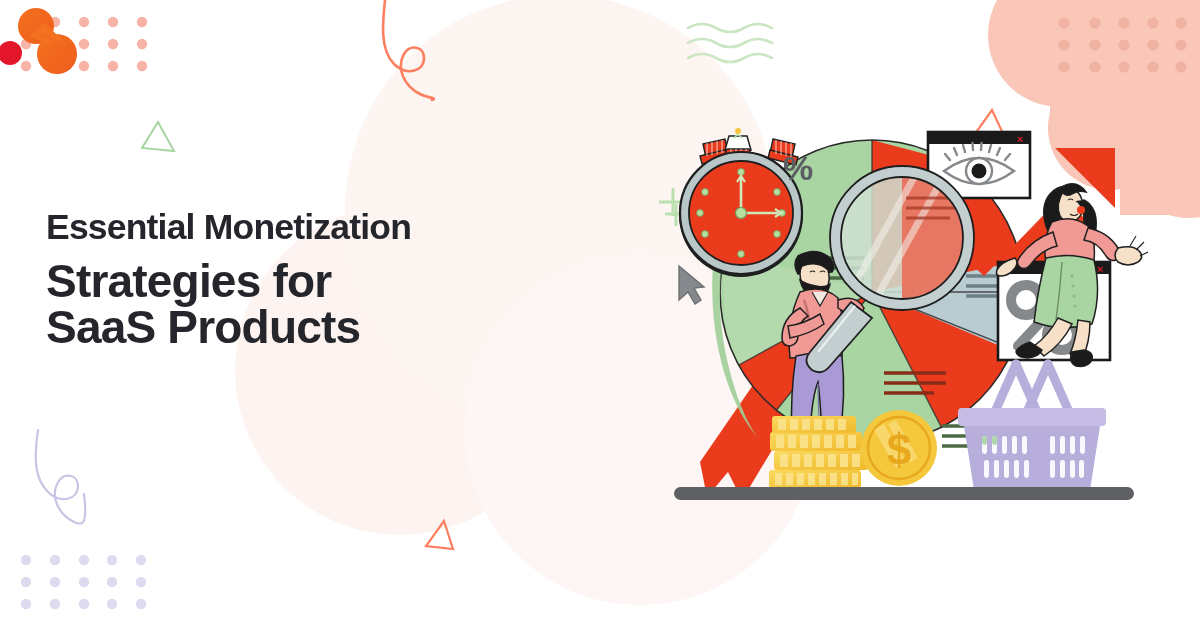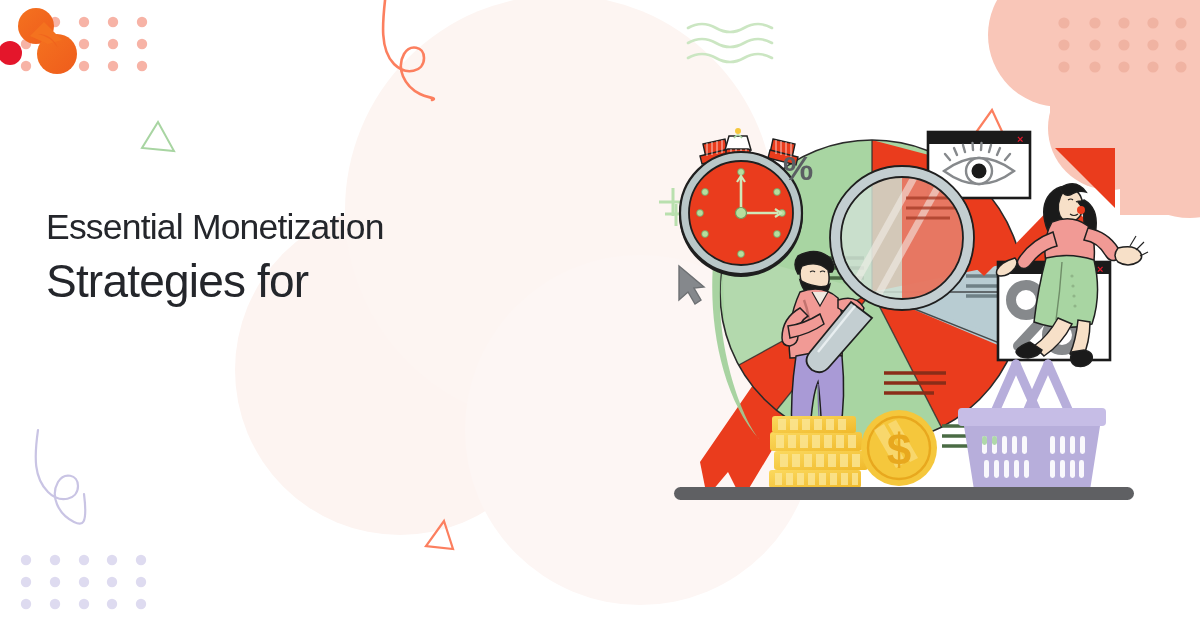--- a/index.html
+++ b/index.html
@@ -14,21 +14,21 @@
 
   
   .headline {
     position:absolute;
     left:46px; top:210px;
     width:470px;
     z-index:40;
   }
   .headline .l1, .headline .l2, .headline .l3 {
     color:#24262b;
-    font-weight:normal;
+    font-weight:bold;
     letter-spacing:-0.8px;
     line-height:1.0;
     white-space:nowrap;
     font-family:"Liberation Sans", sans-serif;
   }
   .headline .l1 { font-size:35.5px; margin-bottom:12px; }
   .headline .l2 { font-size:46px; }
   .headline .l3 { font-size:46px; }
 </style>
 </head>
@@ -532,20 +532,21 @@
       </g>
     </g>
 
     <rect x="674" y="487" width="460" height="13" rx="6.5" fill="#5f6063"></rect>
 
   </svg>
 
   <div class="headline">
     <div class="l1">Essential Monetization</div>
     <div class="l2">Strategies for</div>
+    <div class="l3">SaaS Products</div>
   </div>
 
   <svg width="90" height="80" viewBox="0 0 90 80" style="position:absolute; right:14px; bottom:14px; z-index:50;">
     <g>
       <circle cx="36" cy="26" r="18" fill="url(#logoGrad)"></circle>
       <circle cx="57" cy="54" r="20" fill="url(#logoGrad)"></circle>
       <path d="M30 36 L48 44 L62 40 L44 22 Z" fill="#f4721f"></path>
       <path d="M38 34 q12 2 20 14 q-6 -14 -20 -14 Z" fill="#ef5c1c" opacity="0.6"></path>
     </g>
     <circle cx="10" cy="53" r="12" fill="#e4162b"></circle>

